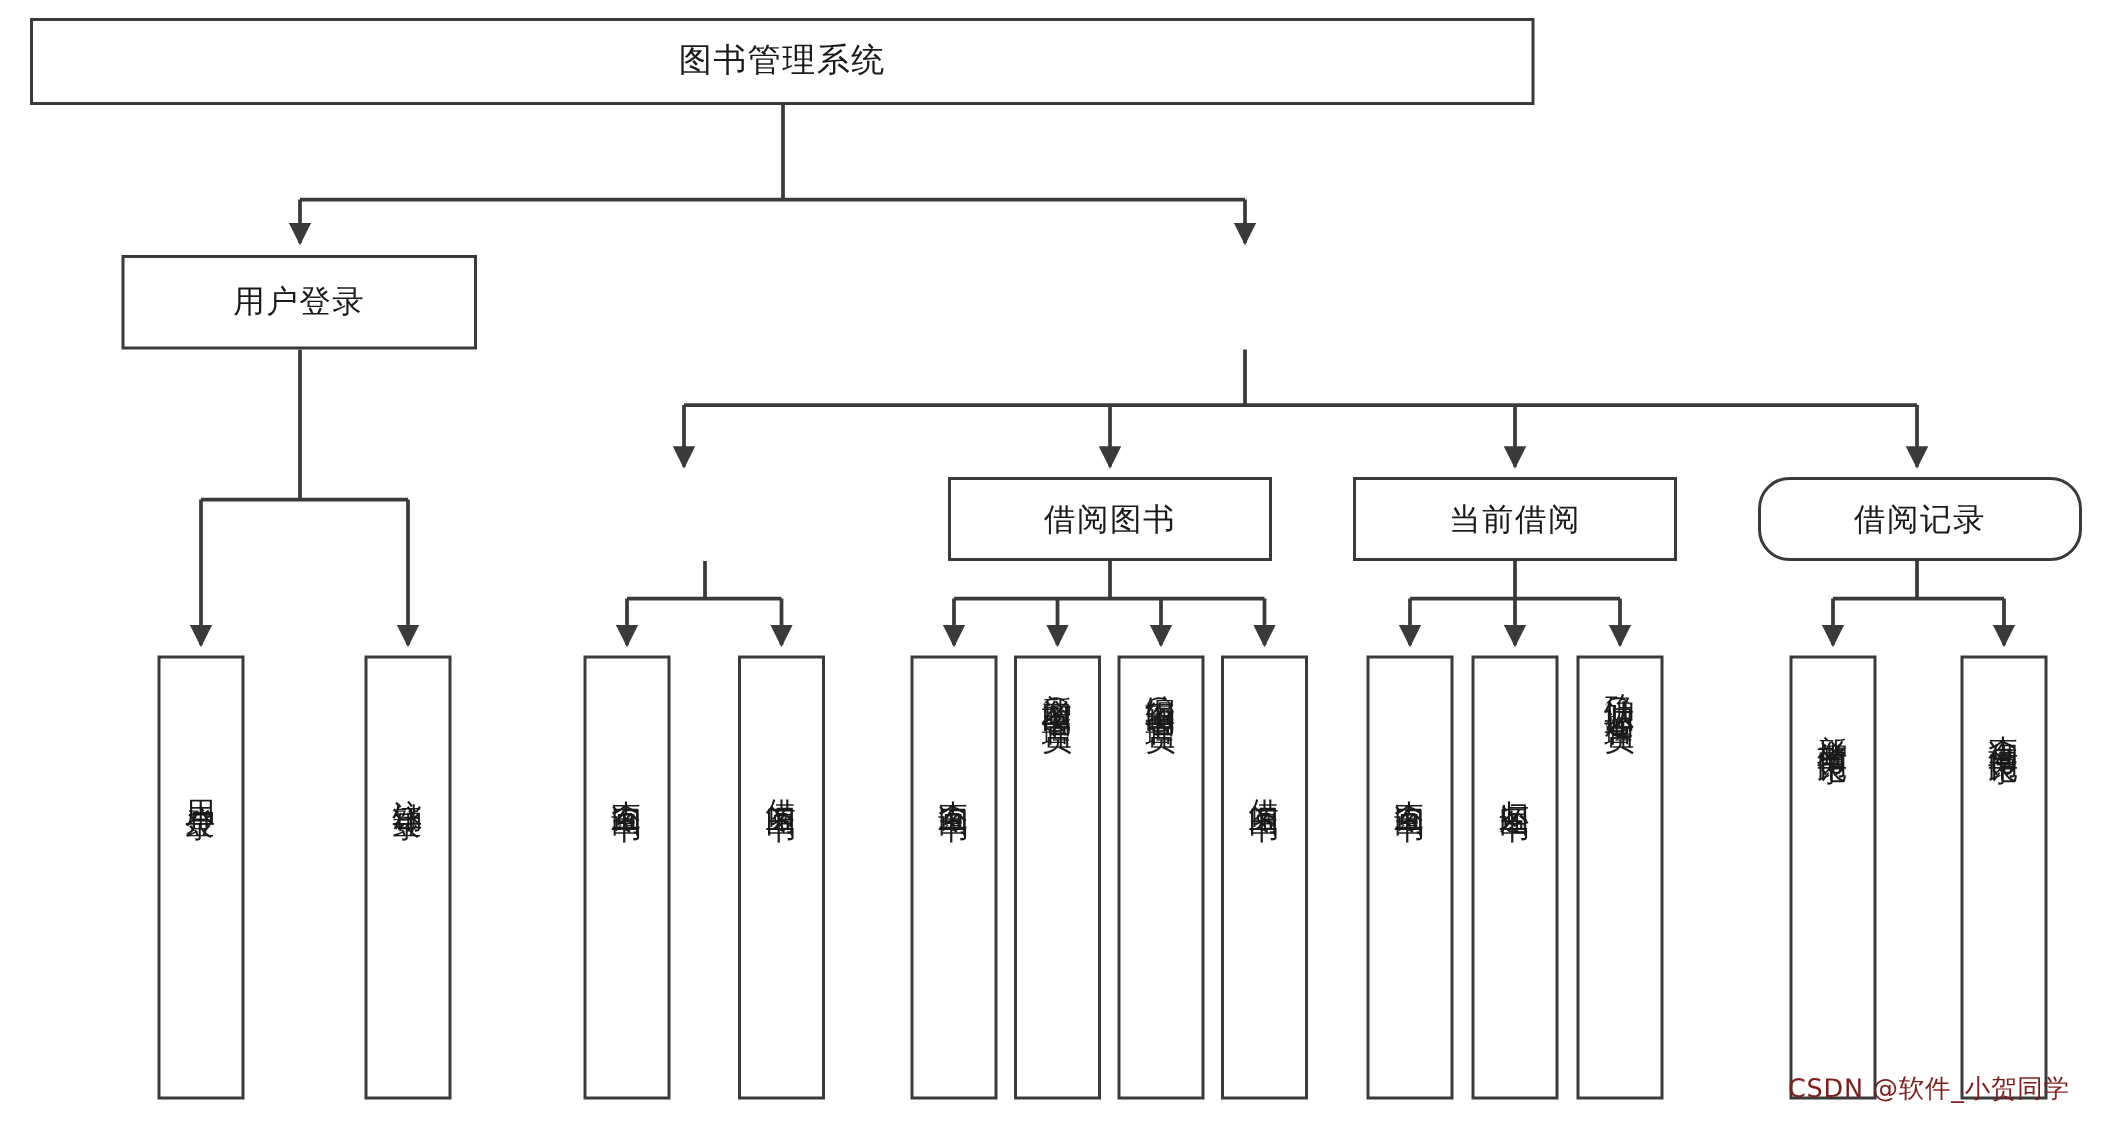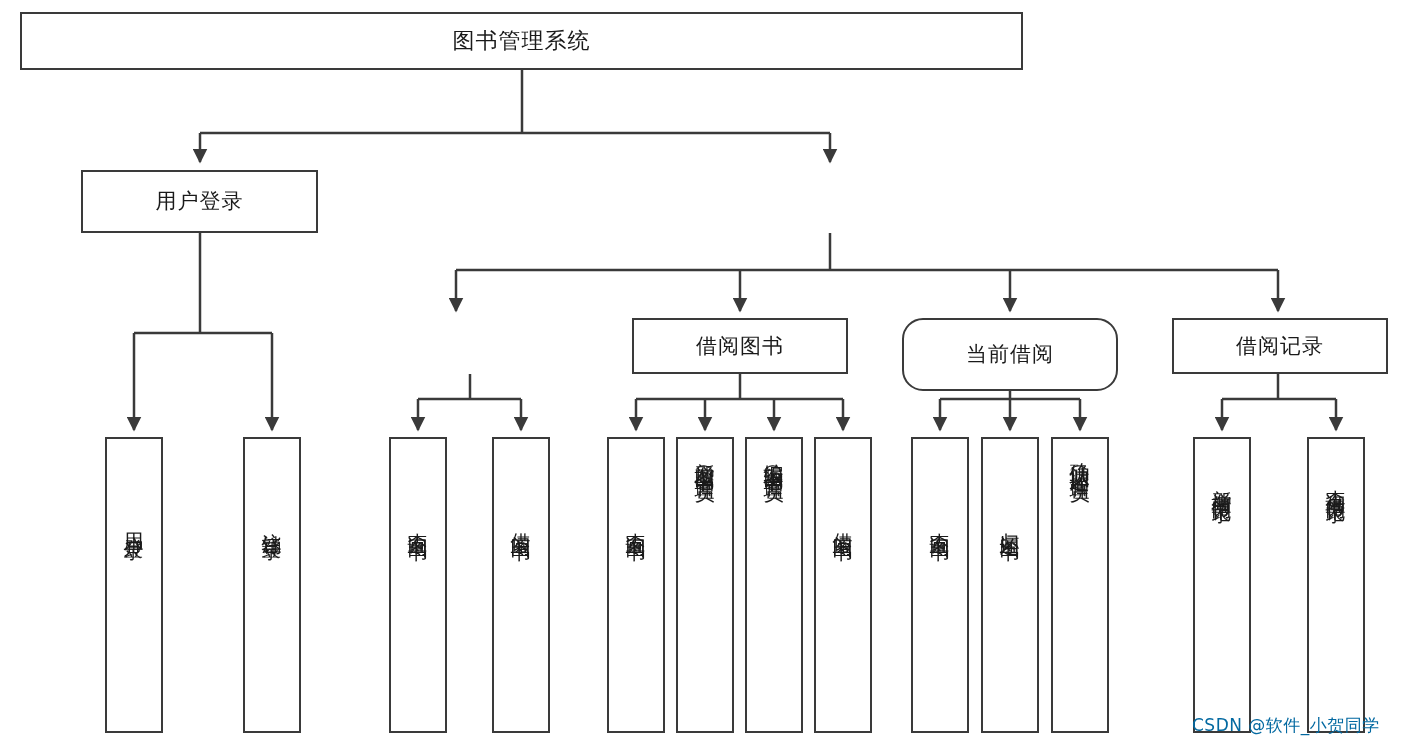--- a/index.html
+++ b/index.html
@@ -67,21 +67,21 @@
   }
   .node.vert.mid .lbl {
     margin-top: 78px;
   }
   .node.vert.top .lbl {
     margin-top: 8px;
   }
   .watermark {
     position: absolute;
     font-size: 17px;
-    color: #0369a1;
+    color: #7f1d1d;
     white-space: nowrap;
     letter-spacing: 0.5px;
   }
 </style>
 </head>
 <body>
 
 <div id="canvas">
 
   <svg id="edges" viewBox="0 0 1405 747" xmlns="http://www.w3.org/2000/svg">
@@ -138,24 +138,24 @@
     <span class="lbl">图书管理系统</span>
   </div>
 
   <div class="node horiz" style="left:81px; top:170px; width:237px; height:63px;">
     <span class="lbl">用户登录</span>
   </div>
 
   <div class="node horiz" style="left:632px; top:318px; width:216px; height:56px;">
     <span class="lbl">借阅图书</span>
   </div>
-  <div class="node horiz" style="left:902px; top:318px; width:216px; height:73px;border-radius:21px;">
+  <div class="node horiz" style="left:902px; top:318px; width:216px; height:56px;">
     <span class="lbl">当前借阅</span>
   </div>
-  <div class="node horiz" style="left:1172px; top:318px; width:216px; height:56px;">
+  <div class="node horiz" style="left:1172px; top:318px; width:216px; height:56px;border-radius:21px;">
     <span class="lbl">借阅记录</span>
   </div>
 
   <div class="node vert mid" style="left:105px; top:437px; width:58px; height:296px;">
     <span class="lbl">用户登录</span>
   </div>
   <div class="node vert mid" style="left:243px; top:437px; width:58px; height:296px;">
     <span class="lbl">注销登录</span>
   </div>
 

